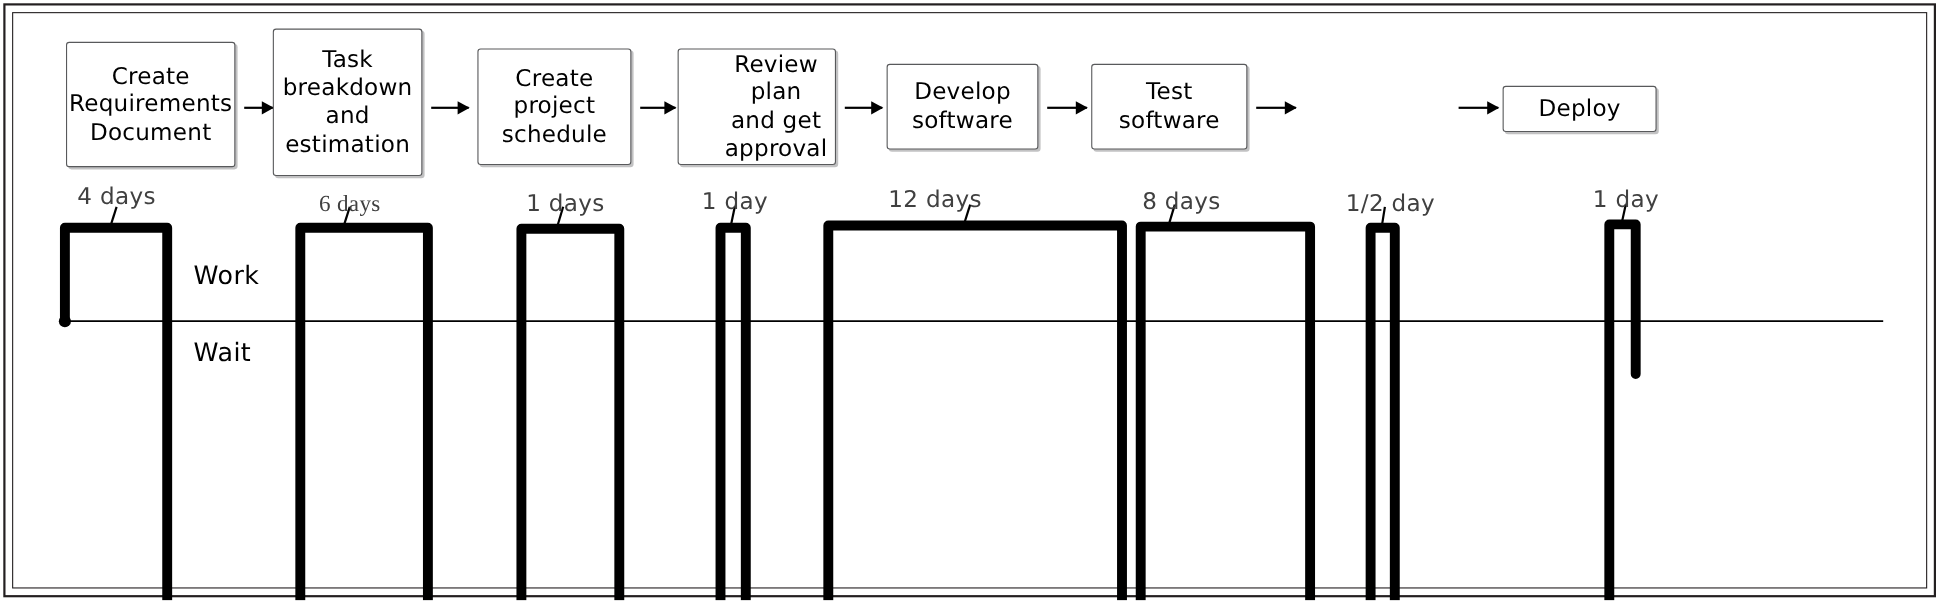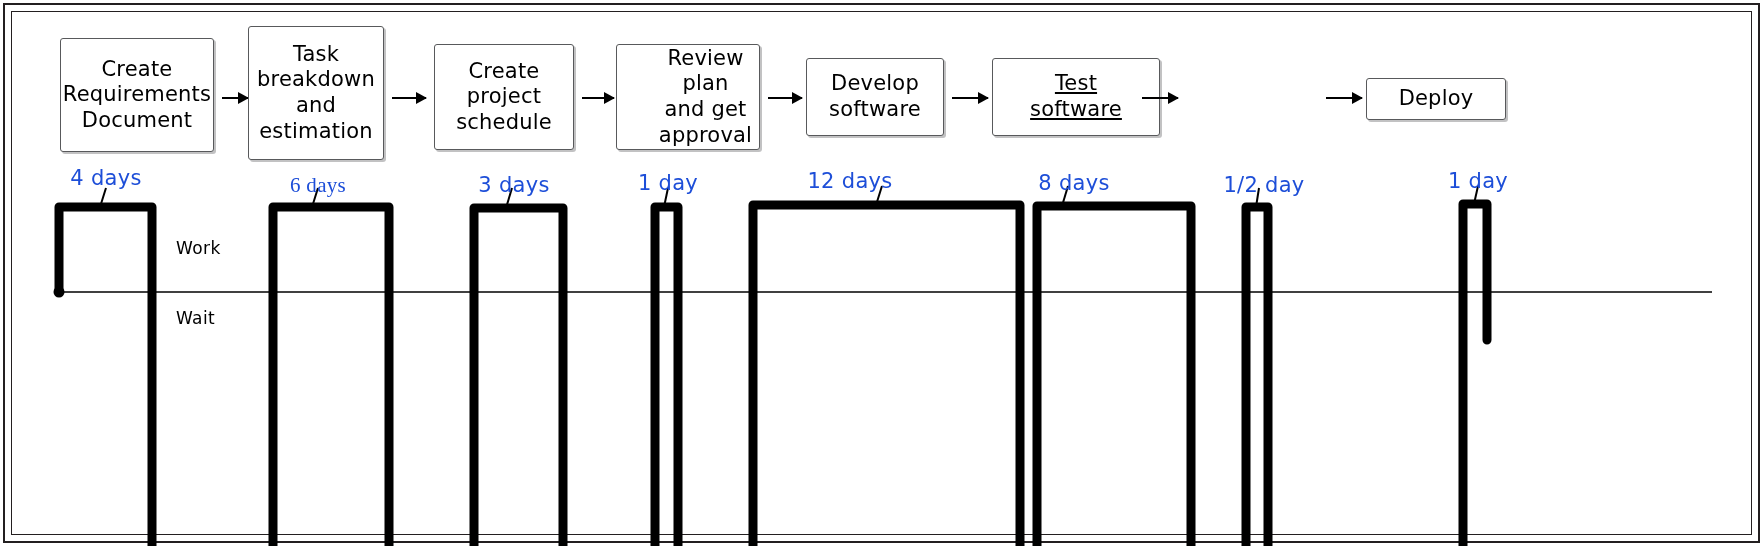--- a/index.html
+++ b/index.html
@@ -74,30 +74,30 @@
     position:absolute;
     left:0;top:160px;
     width:1763px;height:386px;
   }
   .wave-svg{position:absolute;left:0;top:0;}
 
   .wave-label{
     position:absolute;
     font-family:"DejaVu Sans",sans-serif;
     font-size:21px;
-    color:#1d4ed8;
+    color:#404040;
     white-space:nowrap;
     transform:translateX(-50%);
     letter-spacing:.3px;
   }
 
   .axis-label{
     position:absolute;
     font-family:"DejaVu Sans",sans-serif;
-    font-size:17px;
+    font-size:23px;
     color:#000000;
     white-space:nowrap;
     letter-spacing:.4px;
   }
 </style>
 </head>
 <body>
 
 <div id="page">
 
@@ -124,21 +124,21 @@
 
     <div class="proc-box" style="left:616px;top:44px;width:144px;height:106px;padding-left:41px;">Review plan
 and get
 approval</div>
     <div class="arrow" style="left:768px;width:34px;"></div>
 
     <div class="proc-box" style="left:806px;top:58px;width:138px;height:78px;">Develop
 software</div>
     <div class="arrow" style="left:952px;width:36px;"></div>
 
-    <div class="proc-box" style="left:992px;top:58px;width:168px;height:78px;text-decoration:underline;">Test
+    <div class="proc-box" style="left:992px;top:58px;width:142px;height:78px;">Test
 software</div>
     <div class="arrow" style="left:1142px;width:36px;"></div>
 
     <div class="arrow" style="left:1326px;width:36px;"></div>
 
     <div class="proc-box" style="left:1366px;top:78px;width:140px;height:42px;">Deploy</div>
   </div>
 
   <div class="wave-area">
 
@@ -208,21 +208,21 @@
         <line x1="1259" y1="28" x2="1256" y2="47"></line>
         <line x1="1478" y1="26" x2="1474" y2="44"></line>
       </g>
     </svg>
 
     <div class="axis-label" style="left:176px;top:78px;">Work</div>
     <div class="axis-label" style="left:176px;top:148px;">Wait</div>
 
     <div class="wave-label" style="left:106px;top:6px;">4 days</div>
     <div class="wave-label" style="left:318px;top:13px;font-family:Liberation Serif, serif;">6 days</div>
-    <div class="wave-label" style="left:514px;top:13px;">3 days</div>
+    <div class="wave-label" style="left:514px;top:13px;">1 days</div>
     <div class="wave-label" style="left:668px;top:11px;">1 day</div>
     <div class="wave-label" style="left:850px;top:9px;">12 days</div>
     <div class="wave-label" style="left:1074px;top:11px;">8 days</div>
     <div class="wave-label" style="left:1264px;top:13px;">1/2 day</div>
     <div class="wave-label" style="left:1478px;top:9px;">1 day</div>
 
   </div>
 
 </div>
 

